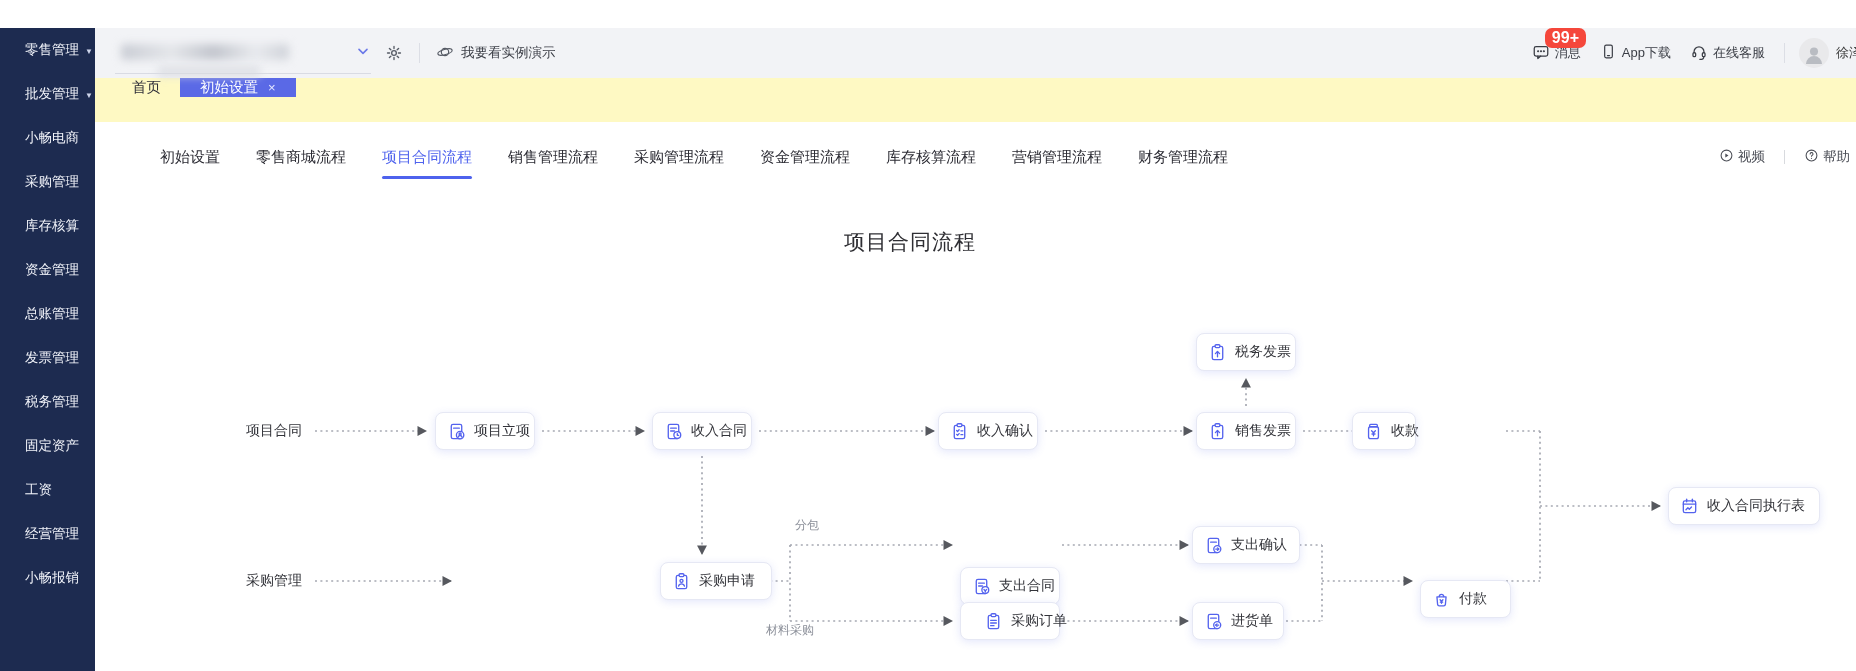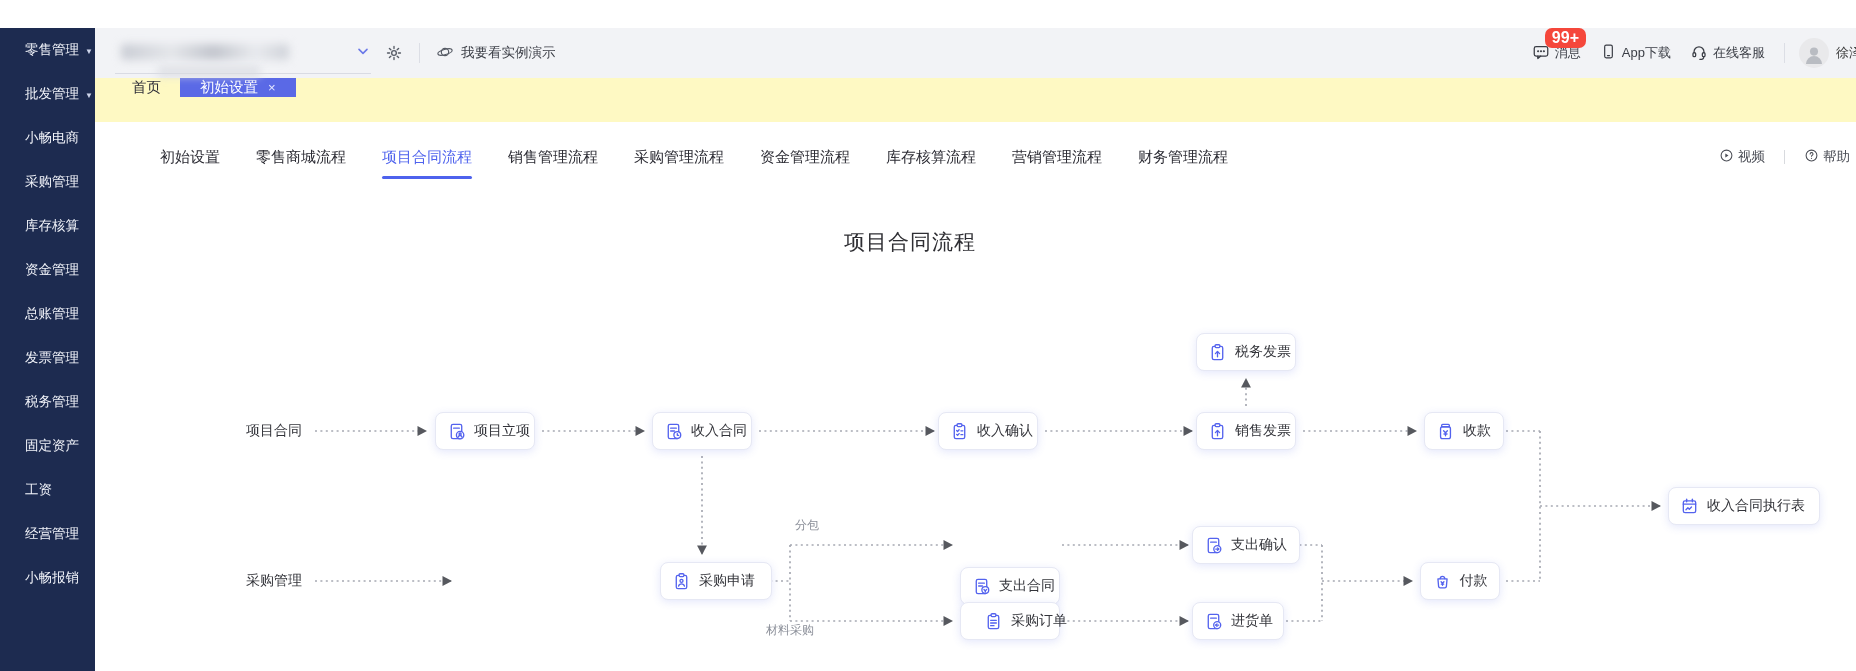--- a/index.html
+++ b/index.html
@@ -333,21 +333,21 @@
         <span class="nicon">
           <svg width="19" height="19" viewBox="0 0 20 20" fill="none" stroke="#5463ee" stroke-width="1.4" stroke-linecap="round" stroke-linejoin="round">
             <rect x="4.5" y="3.5" width="11" height="14" rx="1.8"></rect>
             <rect x="7.5" y="1.8" width="5" height="3" rx="1" fill="#fff"></rect>
             <path d="M10 14.5V9.2"></path>
             <path d="M7.8 11.2L10 9l2.2 2.2"></path>
           </svg>
         </span>
         <span>销售发票</span>
       </div>
-      <div class="fnode" style="left: 1424px; top: 412px; width: 80px;">
+      <div class="fnode" style="left: 1352px; top: 412px; width: 64px;">
         <span class="nicon">
           <svg width="19" height="19" viewBox="0 0 20 20" fill="none" stroke="#5463ee" stroke-width="1.4" stroke-linecap="round" stroke-linejoin="round">
             <path d="M6 5h8V3.4a.9.9 0 0 0-.9-.9H6.9a.9.9 0 0 0-.9.9z"></path>
             <rect x="4.8" y="5" width="10.4" height="12.5" rx="2"></rect>
             <path d="M8 9.2l2 2.1 2-2.1"></path>
             <line x1="10" y1="11.3" x2="10" y2="14.6"></line>
             <line x1="8.4" y1="12.6" x2="11.6" y2="12.6"></line>
           </svg>
         </span>
         <span>收款</span>
@@ -405,21 +405,21 @@
           <svg width="19" height="19" viewBox="0 0 20 20" fill="none" stroke="#5463ee" stroke-width="1.4" stroke-linecap="round" stroke-linejoin="round">
             <rect x="4.5" y="2.5" width="11" height="15" rx="1.8"></rect>
             <line x1="7" y1="6.5" x2="13" y2="6.5"></line>
             <circle cx="13.9" cy="13.8" r="3.7" fill="#fff"></circle>
             <path d="M15.5 13.8h-3"></path>
             <path d="M13.7 12.5l-1.4 1.3 1.4 1.3"></path>
           </svg>
         </span>
         <span>进货单</span>
       </div>
-      <div class="fnode" style="left: 1420px; top: 562px; width: 80px; justify-content: center;">
+      <div class="fnode" style="left: 1420px; top: 580px; width: 91px;">
         <span class="nicon">
           <svg width="19" height="19" viewBox="0 0 20 20" fill="none" stroke="#5463ee" stroke-width="1.4" stroke-linecap="round" stroke-linejoin="round">
             <path d="M5.2 7.2h9.6l-.7 8a1.7 1.7 0 0 1-1.7 1.5H7.6a1.7 1.7 0 0 1-1.7-1.5z"></path>
             <path d="M7.6 7a2.4 2.4 0 0 1 4.8 0"></path>
             <path d="M8.5 10.2l1.5 1.6 1.5-1.6"></path>
             <line x1="10" y1="11.8" x2="10" y2="14"></line>
             <line x1="8.8" y1="12.8" x2="11.2" y2="12.8"></line>
           </svg>
         </span>
         <span>付款</span>

